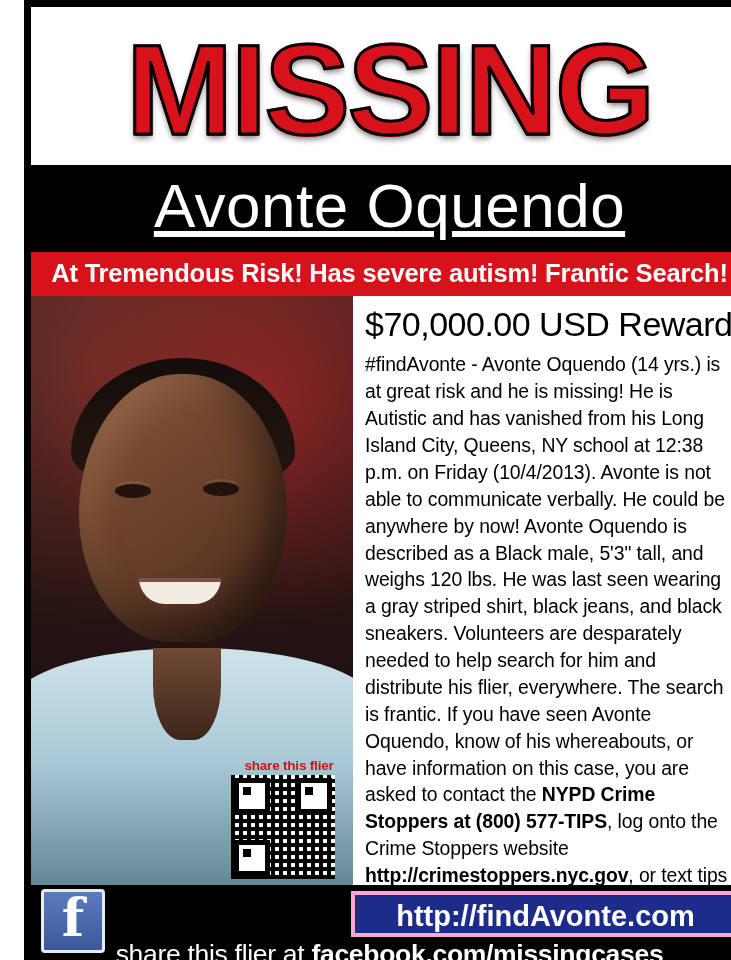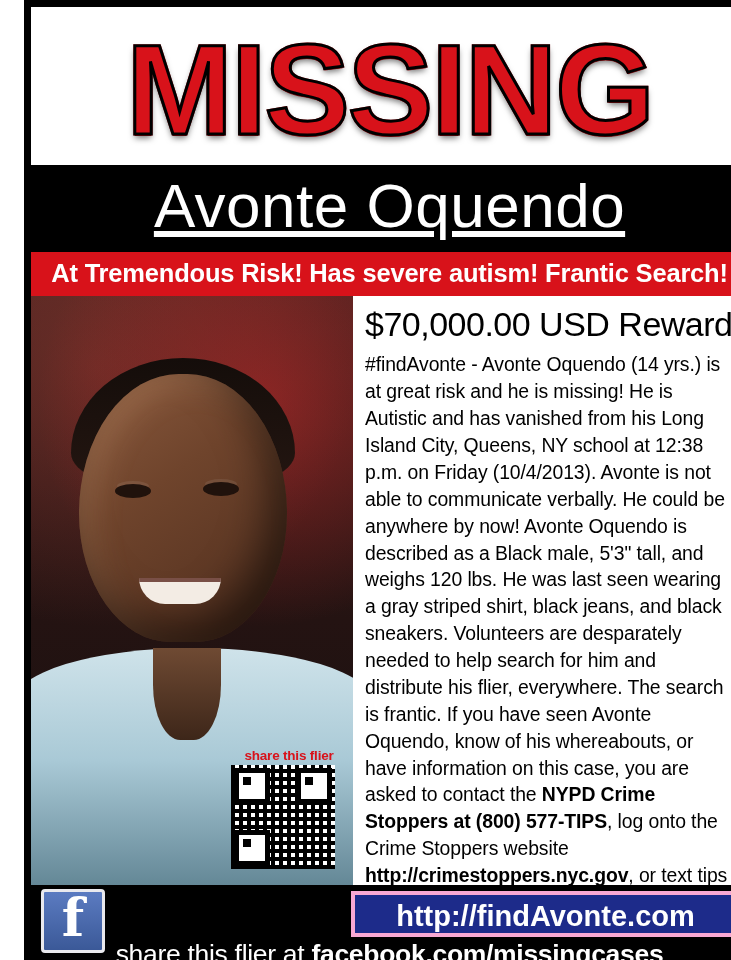--- a/index.html
+++ b/index.html
@@ -155,21 +155,21 @@
     position: absolute;
     left: 140px; top: 0;
     width: 68px; height: 92px;
     background: linear-gradient(to bottom, #6f4a33, #3d2619);
     border-radius: 0 0 40% 40% / 0 0 60% 60%;
   }
 
   .qr-block {
     position: absolute;
     right: 6px;
-    bottom: 16px;
+    bottom: 6px;
     width: 116px;
     text-align: center;
     z-index: 3;
   }
   .qr-label {
     color: #d8121a;
     font-size: 13.5px;
     font-weight: bold;
     margin-bottom: 2px;
     letter-spacing: -0.2px;

